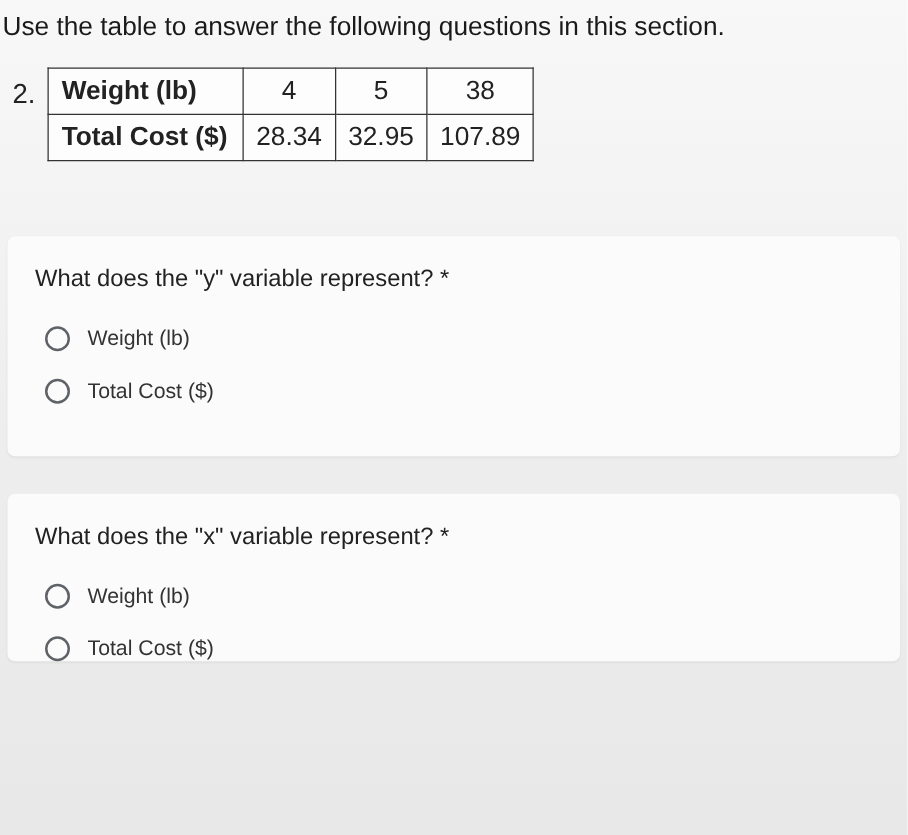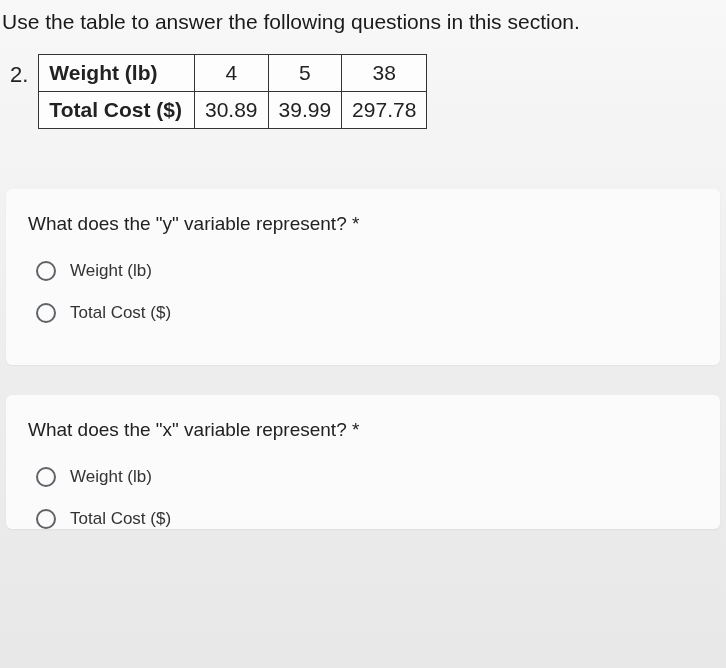--- a/index.html
+++ b/index.html
@@ -92,23 +92,23 @@
   <table class="data-table">
     <tbody>
         <tr>
       <td class="row-header">Weight (lb)</td>
       <td>4</td>
       <td>5</td>
       <td>38</td>
     </tr>
     <tr>
       <td class="row-header">Total Cost ($)</td>
-      <td>30.89</td>
-      <td>39.99</td>
-      <td>297.78</td>
+      <td>28.34</td>
+      <td>32.95</td>
+      <td>107.89</td>
     </tr>
   </tbody>
     </table>
 </div>
 
 <div class="question-card">
   <div class="question-text">What does the "y" variable represent? *</div>
   <div class="radio-option">
     <div class="radio-circle"></div>
     <div class="radio-label">Weight (lb)</div>

